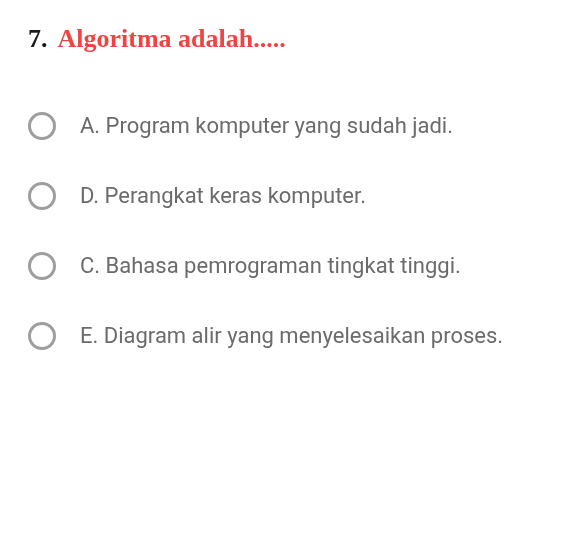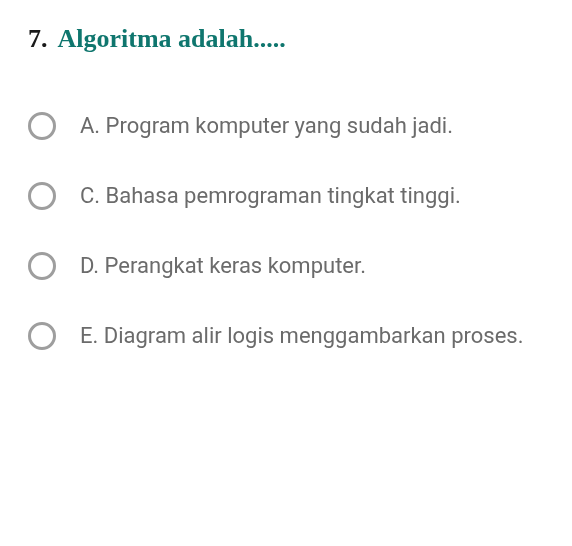--- a/index.html
+++ b/index.html
@@ -23,21 +23,21 @@
     font-family: Georgia, "Times New Roman", serif;
     font-size: 26px;
     font-weight: 700;
     color: #1a1a1a;
     margin-right: 10px;
   }
   .question-text {
     font-family: Georgia, "Times New Roman", serif;
     font-size: 26px;
     font-weight: 700;
-    color: #0f766e;
+    color: #ef4444;
   }
   .options {
     display: flex;
     flex-direction: column;
     gap: 38px;
   }
   .option-row {
     display: flex;
     align-items: center;
     gap: 24px;
@@ -86,26 +86,26 @@
 <div class="options">
 
   <div class="option-row">
     <div class="radio"></div>
     <div class="option-label unselected">A. Program komputer yang sudah jadi.</div>
   </div>
 
 
   <div class="option-row">
     <div class="radio"></div>
+    <div class="option-label unselected">D. Perangkat keras komputer.</div>
+  </div>
+
+  <div class="option-row">
+    <div class="radio"></div>
     <div class="option-label unselected">C. Bahasa pemrograman tingkat tinggi.</div>
   </div>
 
   <div class="option-row">
     <div class="radio"></div>
-    <div class="option-label unselected">D. Perangkat keras komputer.</div>
-  </div>
-
-  <div class="option-row">
-    <div class="radio"></div>
-    <div class="option-label unselected">E. Diagram alir logis menggambarkan proses.</div>
+    <div class="option-label unselected">E. Diagram alir yang menyelesaikan proses.</div>
   </div>
 
 </div>
 
 </body></html>

